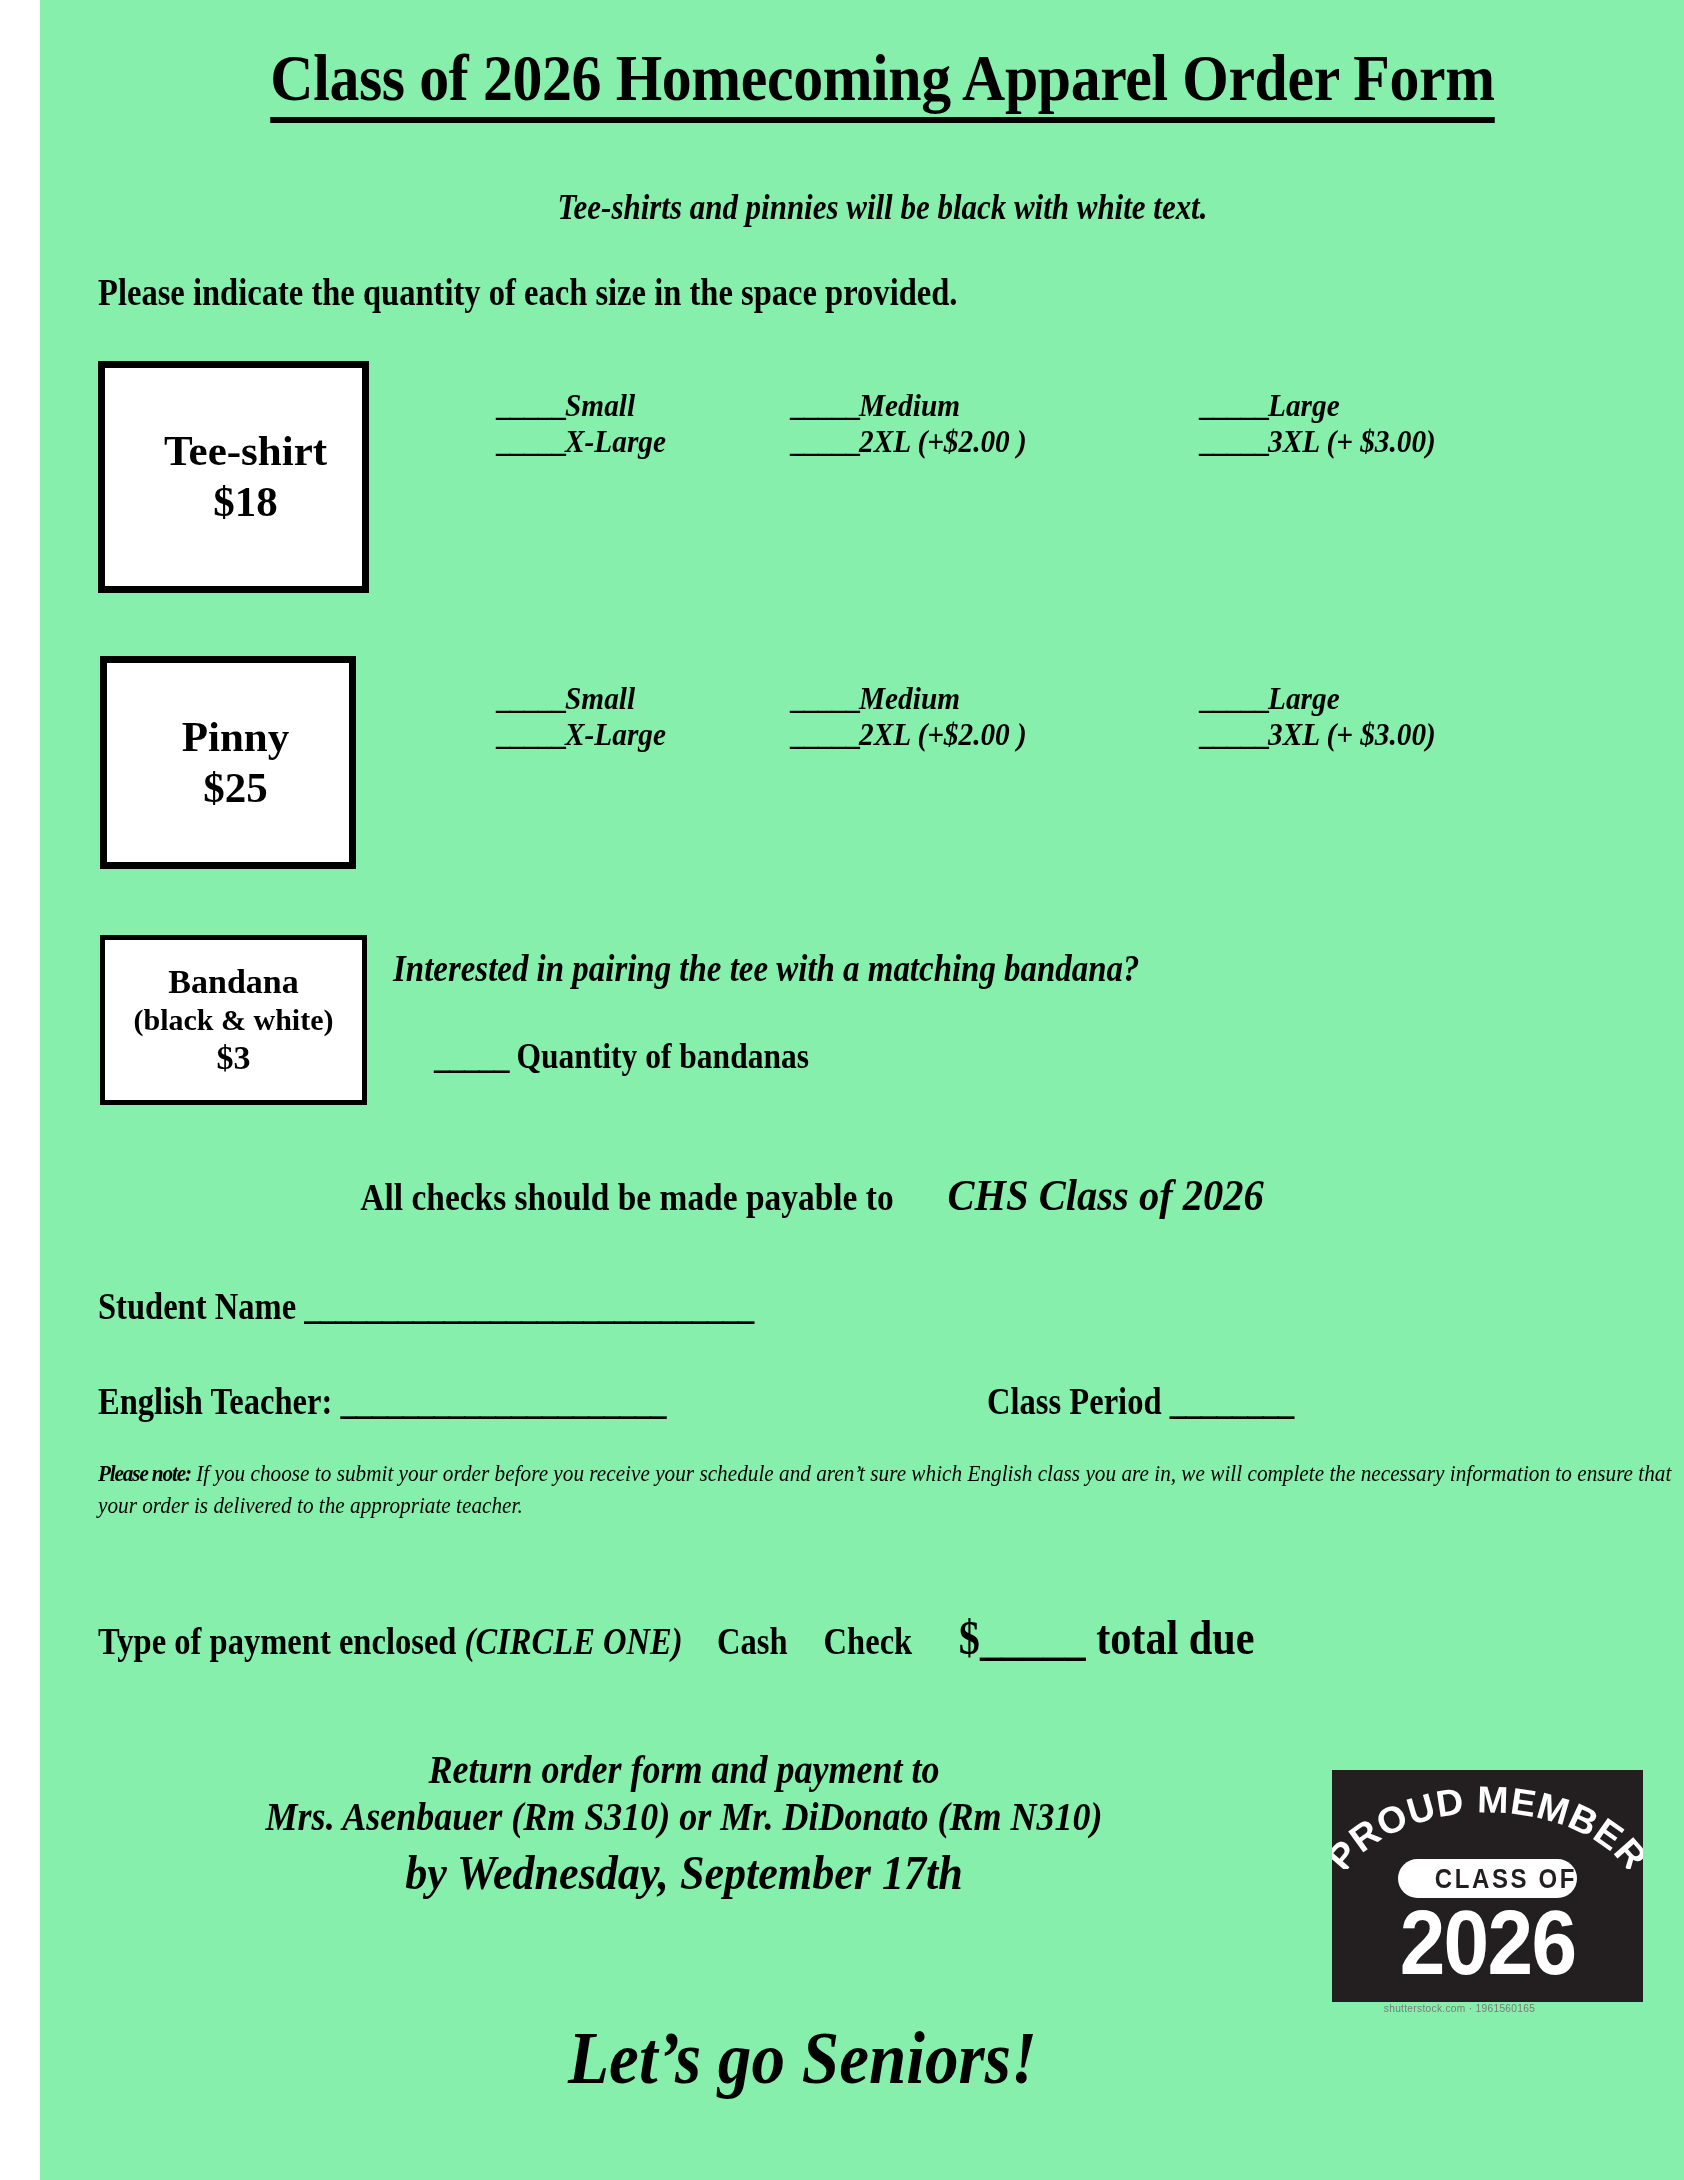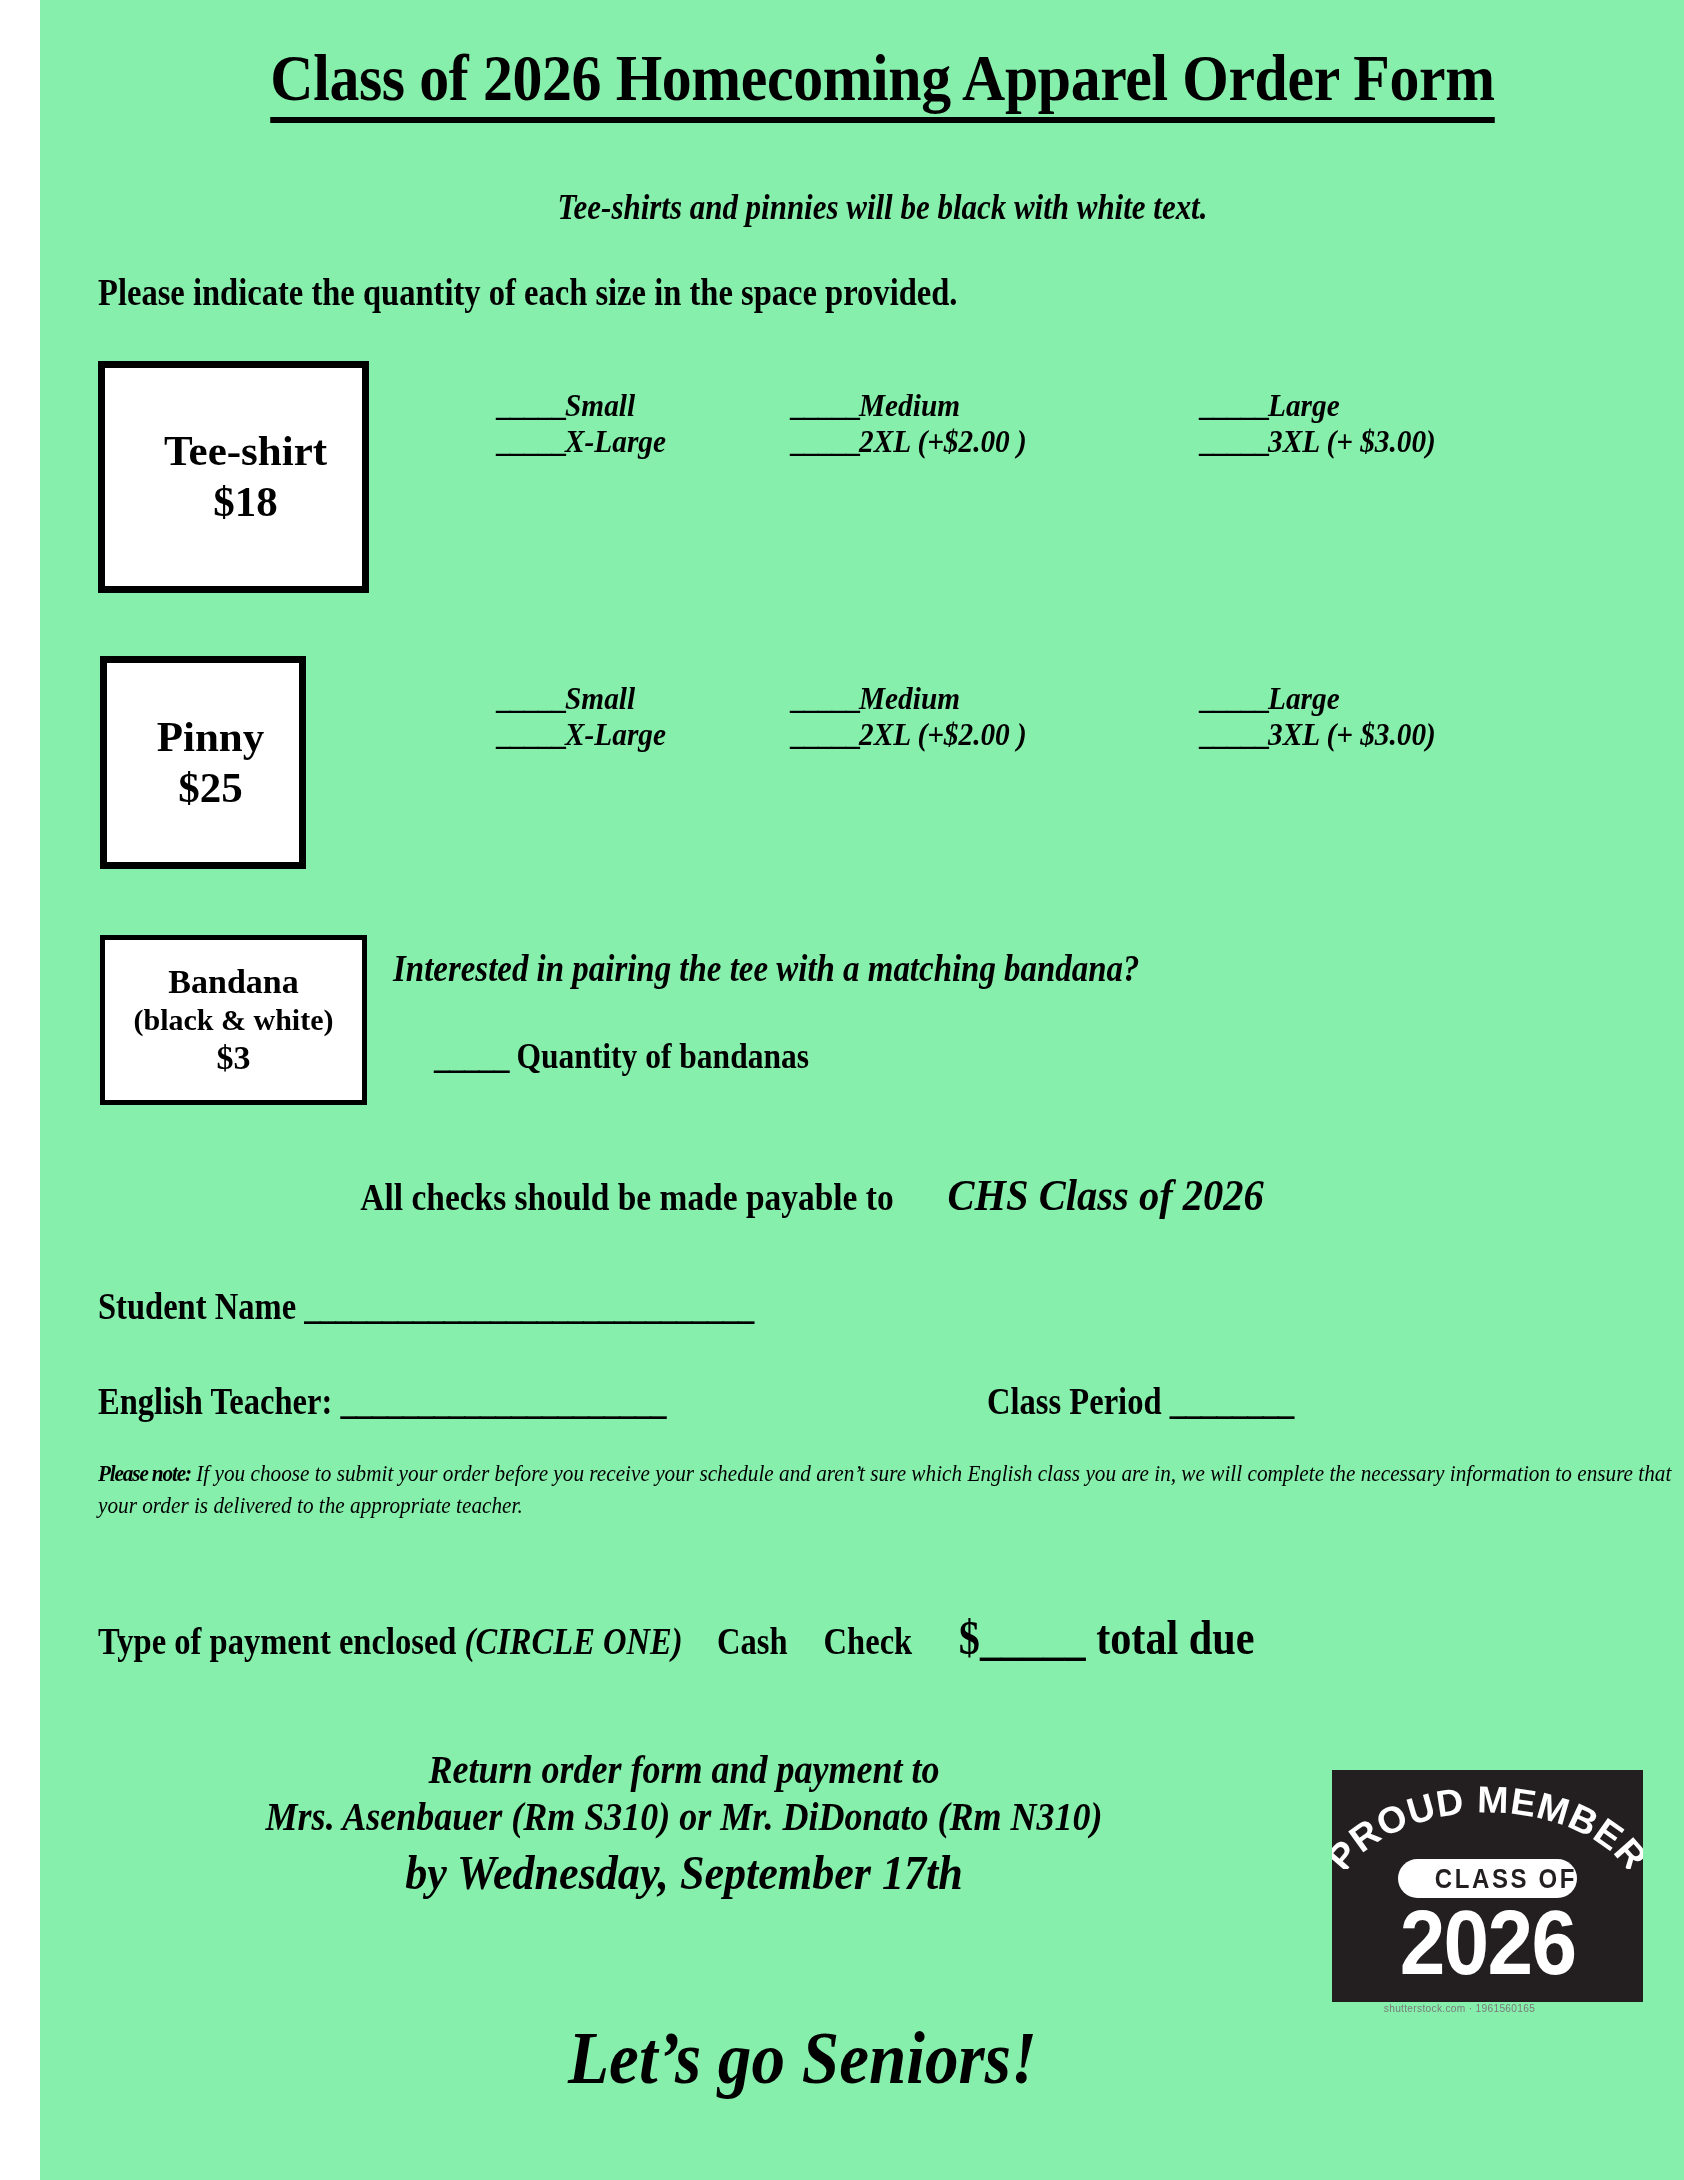--- a/index.html
+++ b/index.html
@@ -85,21 +85,21 @@
     left: 58px;
     top: 361px;
     width: 271px;
     height: 232px;
     font-size: 43px;
     padding-left: 24px;
   }
   #pinny-box {
     left: 60px;
     top: 656px;
-    width: 206px;
+    width: 256px;
     height: 213px;
     font-size: 43px;
     padding-left: 15px;
   }
   #bandana-box {
     left: 60px;
     top: 935px;
     width: 267px;
     height: 170px;
     border-width: 5.1px;

